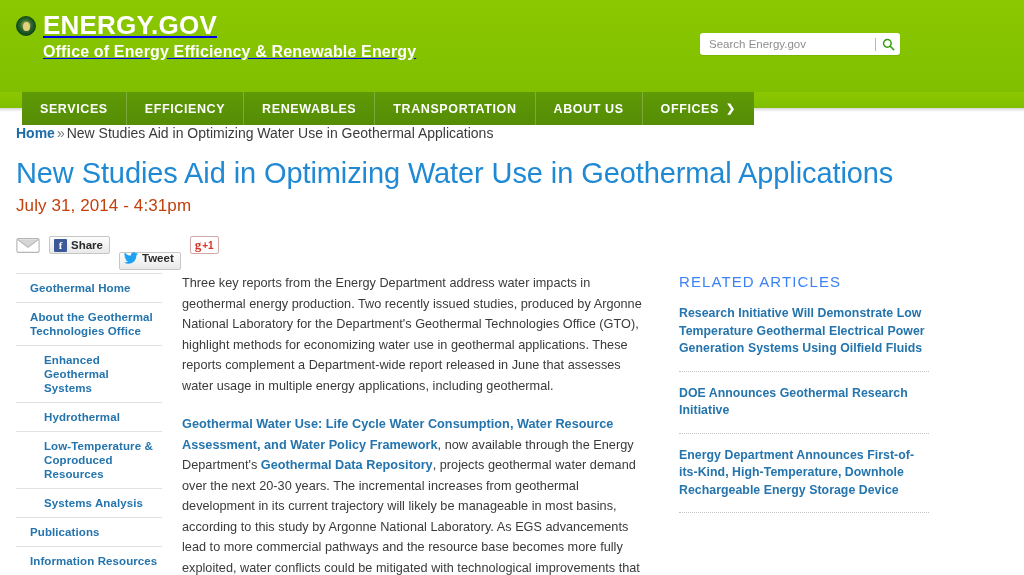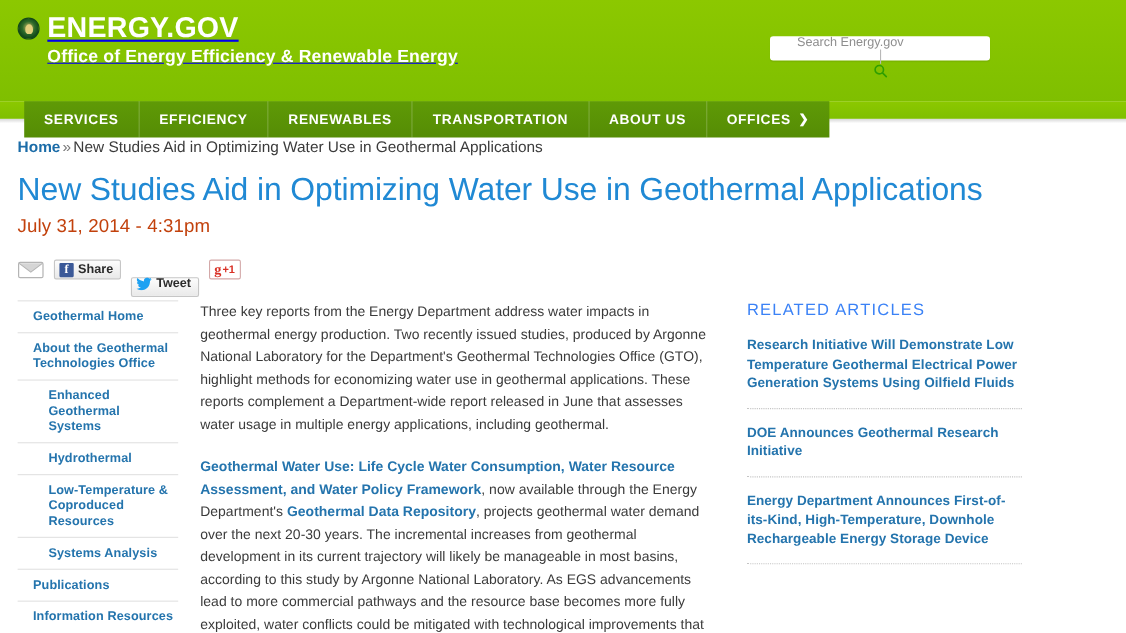--- a/index.html
+++ b/index.html
@@ -69,21 +69,20 @@
     position: absolute;
     right: 124px;
     top: 33px;
     width: 200px;
     height: 22px;
     background: #ffffff;
     border-radius: 3px;
     display: flex;
     align-items: center;
     box-shadow: 0 1px 1px rgba(0,0,0,0.08);
-    flex-direction: column;
   }
   .search-input {
     flex: 1;
     border: 0;
     outline: none;
     background: transparent;
     font-family: "Liberation Sans", sans-serif;
     font-size: 11.5px;
     color: #4a4a4a;
     padding: 0 6px 0 9px;

